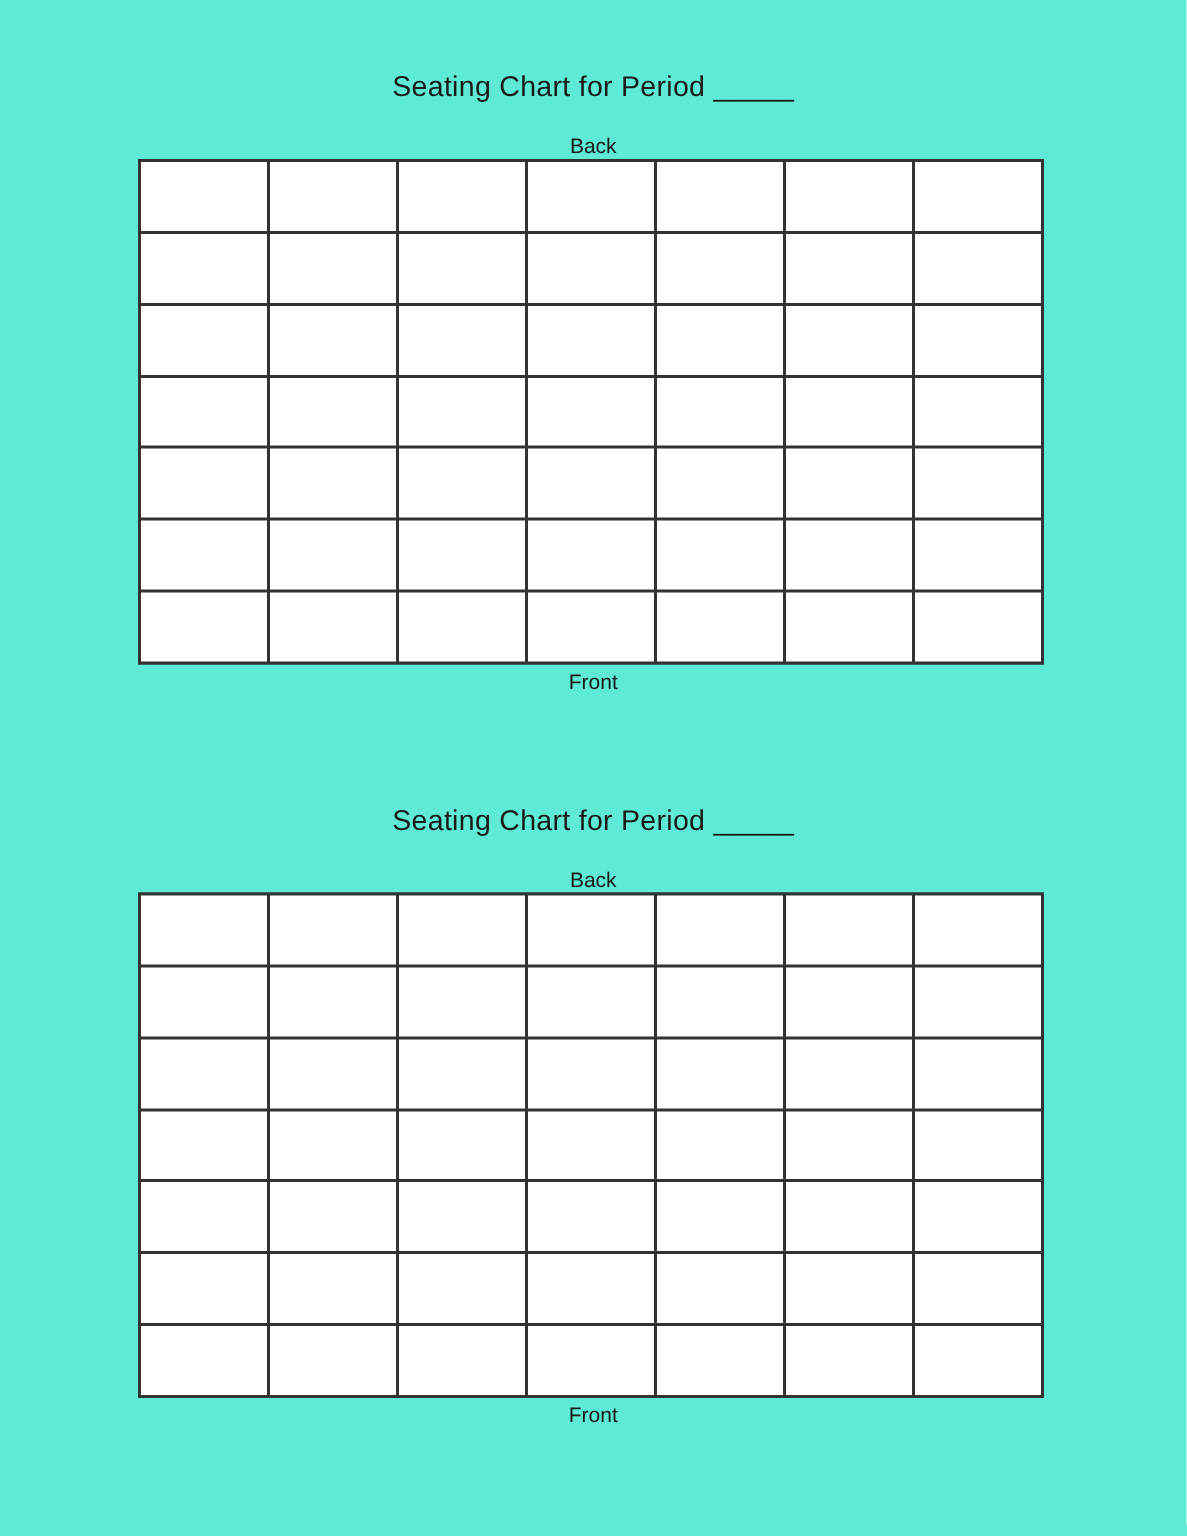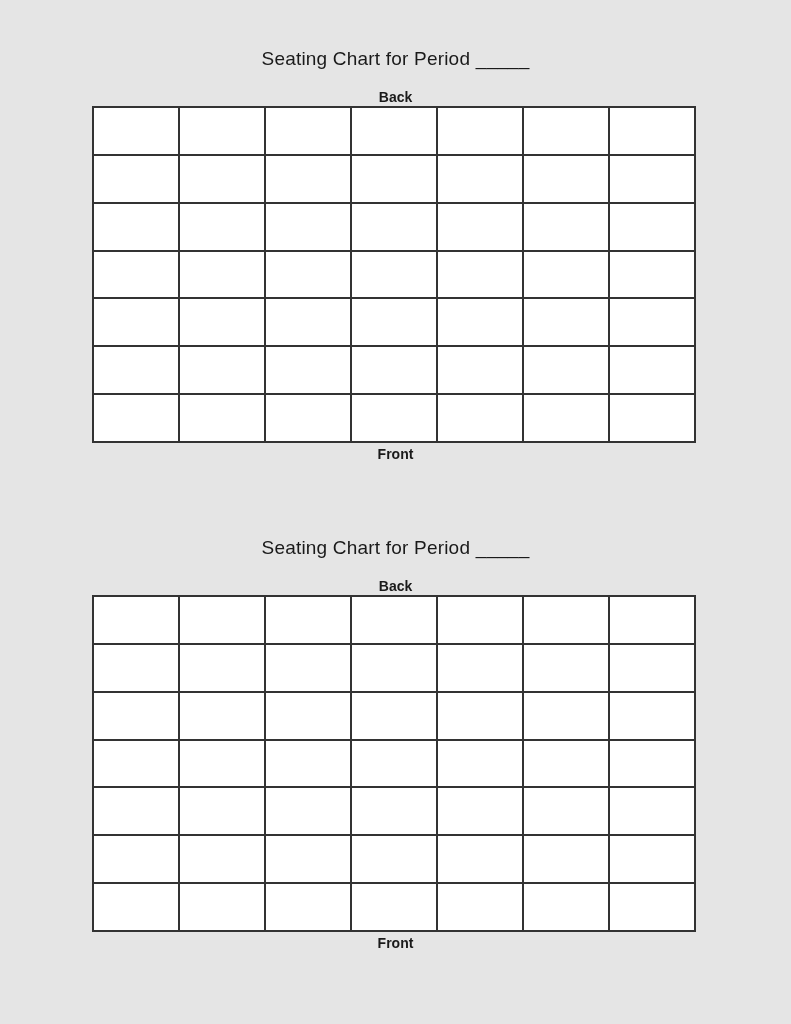--- a/index.html
+++ b/index.html
@@ -4,42 +4,42 @@
 <style>
   * { margin: 0; padding: 0; box-sizing: border-box; }
   html, body {
     background: #ffffff;
     font-family: "Liberation Sans", sans-serif;
   }
   .page {
     position: relative;
     width: 791px;
     height: 1024px;
-    background: #e5e5e5;
+    background: #5eead4;
     overflow: hidden;
     color: #1a1a1a;
   }
   .section-title {
     position: absolute;
     left: 0;
     width: 791px;
     text-align: center;
     font-size: 19px;
     font-weight: 400;
     letter-spacing: 0.2px;
     color: #1a1a1a;
     white-space: pre;
   }
   .side-label {
     position: absolute;
     left: 0;
     width: 791px;
     text-align: center;
     font-size: 14px;
-    font-weight: 700;
+    font-weight: 400;
     color: #1a1a1a;
   }
   .seat-grid {
     position: absolute;
     left: 92px;
     width: 604px;
     display: grid;
     grid-template-columns: repeat(7, 1fr);
     grid-template-rows: repeat(7, 1fr);
     gap: 2px;

